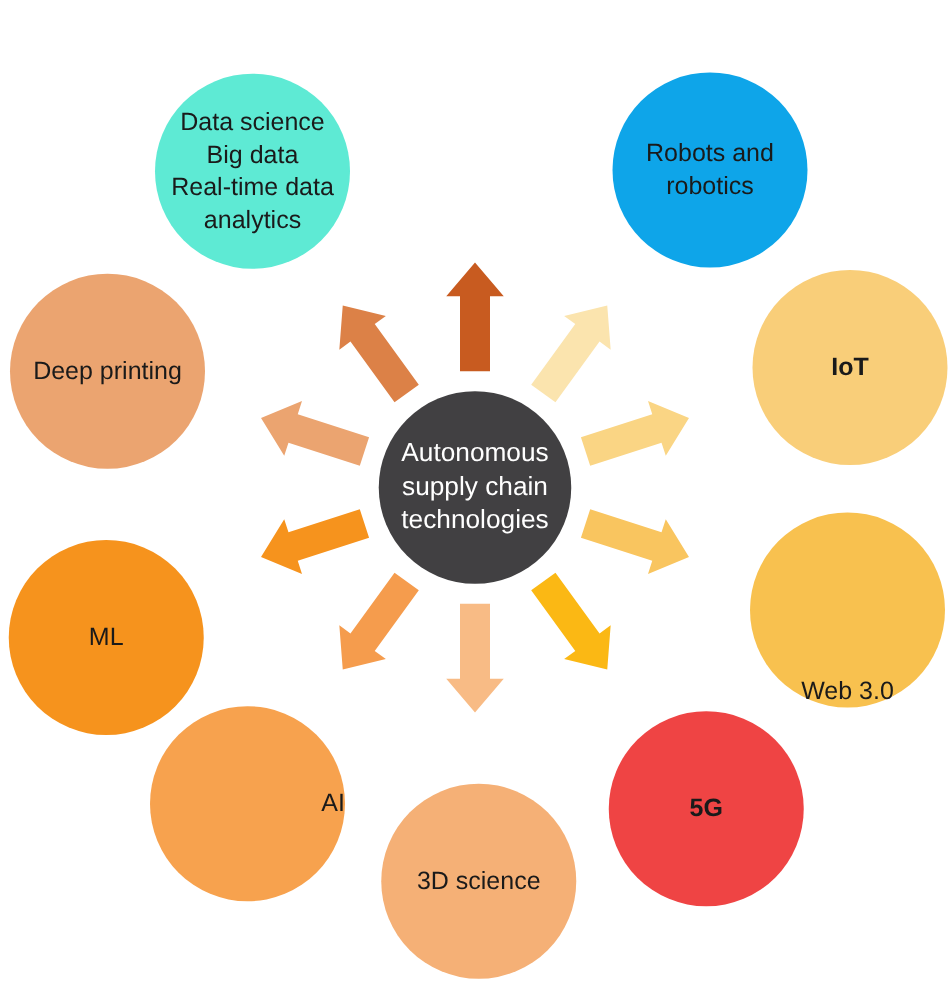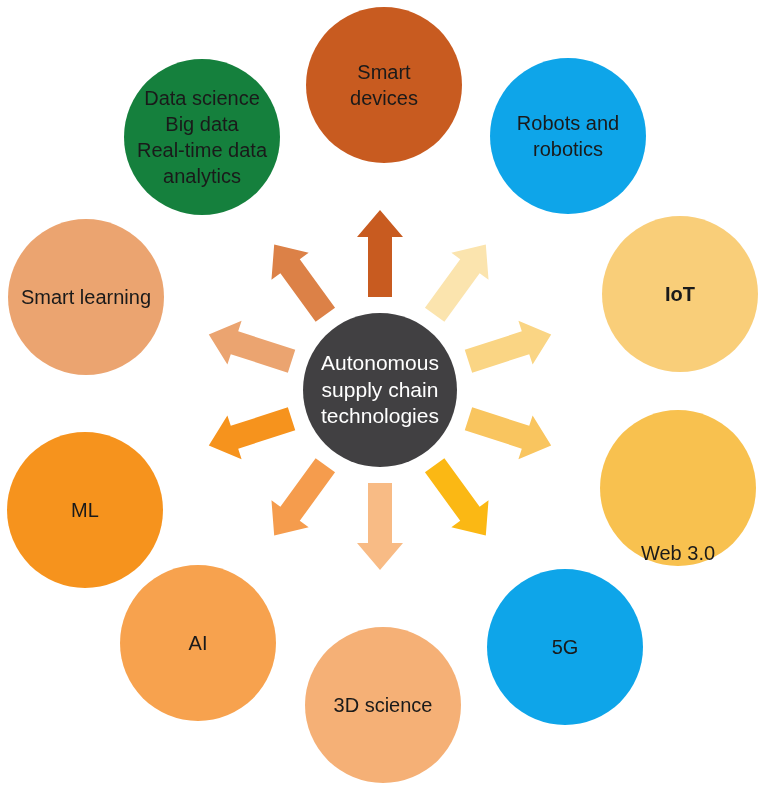--- a/index.html
+++ b/index.html
@@ -78,58 +78,54 @@
     <polygon points="368,297 368,237 357,237 380,210 403,237 392,237 392,297" transform="rotate(288 380 390)" fill="#eba470"></polygon>
     <polygon points="368,297 368,237 357,237 380,210 403,237 392,237 392,297" transform="rotate(324 380 390)" fill="#dc8147"></polygon>
   </svg>
 
   <div class="center-node" style="background: rgb(65, 64, 66);">
     <div class="center-label">Autonomous
 supply chain
 technologies</div>
   </div>
 
-  <div class="node pos-smart" style="background: rgb(200, 91, 32);">
-    <div class="node-label">Smart
-devices</div>
-  </div>
 
   <div class="node pos-robots" style="background: #0ea5e9;">
     <div class="node-label">Robots and
 robotics</div>
   </div>
 
   <div class="node pos-iot" style="background: rgb(249, 206, 121);">
     <div class="node-label">IoT</div>
   </div>
 
   <div class="node pos-web" style="background: rgb(248, 193, 79);">
     <div class="node-label">Web 3.0</div>
   </div>
 
-  <div class="node pos-5g" style="background: #0ea5e9;">
+  <div class="node pos-5g" style="background: #ef4444; font-weight: bold;">
     <div class="node-label">5G</div>
   </div>
 
   <div class="node pos-3d" style="background: rgb(245, 176, 118);">
     <div class="node-label">3D science</div>
   </div>
 
-  <div class="node pos-ai" style="background: rgb(247, 162, 78);">
+  <div class="node pos-ai" style="background: rgb(247, 162, 78); justify-content: flex-end;">
     <div class="node-label">AI</div>
   </div>
 
   <div class="node pos-ml" style="background: rgb(246, 147, 29);">
     <div class="node-label">ML</div>
   </div>
 
   <div class="node pos-deep" style="background: rgb(235, 164, 112);">
-    <div class="node-label">Smart learning</div>
+    <div class="node-label">Deep printing</div>
   </div>
 
-  <div class="node pos-data" style="background: #15803d;">
+  <div class="node pos-data" style="background: #5eead4;">
     <div class="node-label">Data science
 Big data
 Real-time data
 analytics</div>
   </div>
 
 </div>
 
 </body></html>

